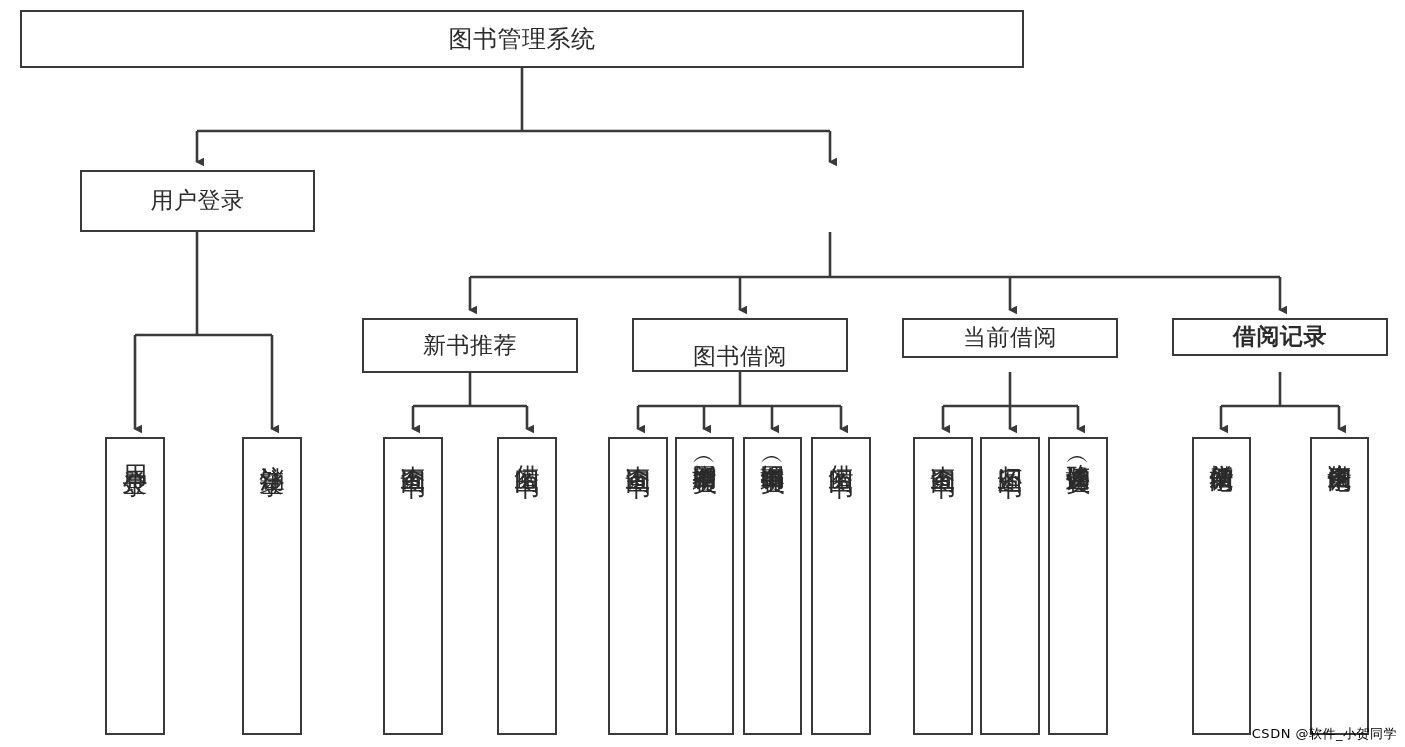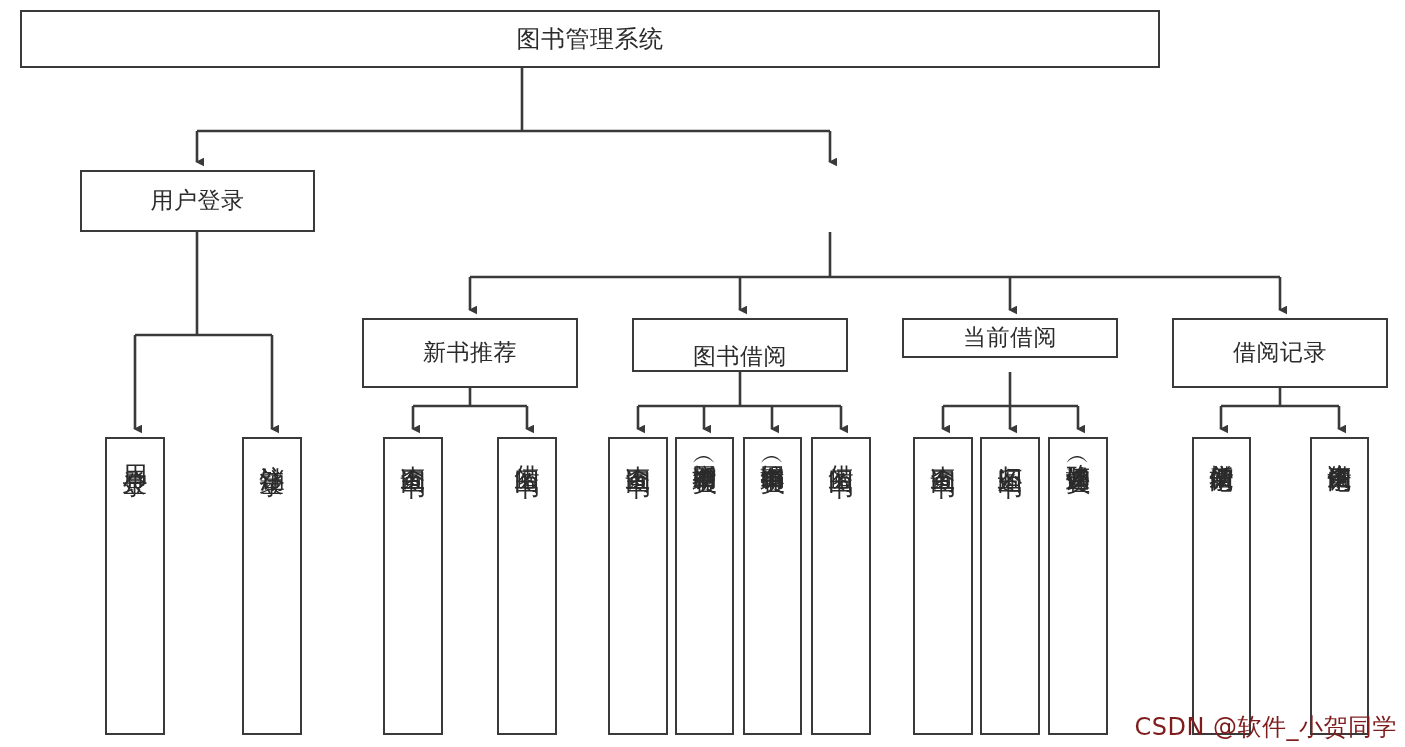--- a/index.html
+++ b/index.html
@@ -60,22 +60,22 @@
   }
   .node.vert.tall-text .label {
     font-size: 24px;
     letter-spacing: 1px;
   }
   #root-node .label { font-size: 24px; }
   #watermark {
     position: absolute;
     right: 8px;
     bottom: 4px;
-    font-size: 24px;
-    color: #7f1d1d;
+    font-size: 13px;
+    color: #000000;
     letter-spacing: 0.5px;
     white-space: nowrap;
   }
 </style>
 </head>
 <body>
 
 <div id="canvas">
 
   <svg class="edges" viewBox="0 0 1405 747" xmlns="http://www.w3.org/2000/svg">
@@ -121,42 +121,42 @@
       <path d="M1010,406 L1010,429" marker-end="url(#arrow)"></path>
       <path d="M1078,406 L1078,429" marker-end="url(#arrow)"></path>
 
       <path d="M1280,372 L1280,406"></path>
       <path d="M1221,406 L1339,406"></path>
       <path d="M1221,406 L1221,429" marker-end="url(#arrow)"></path>
       <path d="M1339,406 L1339,429" marker-end="url(#arrow)"></path>
     </g>
   </svg>
 
-  <div class="node horiz" id="root-node" style="left:20px; top:10px; width:1140px; height:58px;">
+  <div class="node horiz" id="root-node" style="left:20px; top:10px; width:1004px; height:58px;">
     <span class="label">图书管理系统</span>
   </div>
 
   <div class="node horiz" style="left:80px; top:170px; width:235px; height:62px;">
     <span class="label">用户登录</span>
   </div>
 
 
-  <div class="node horiz" style="left:362px; top:318px; width:216px; height:70px;">
+  <div class="node horiz" style="left:362px; top:318px; width:216px; height:55px;">
     <span class="label">新书推荐</span>
   </div>
 
   <div class="node horiz" style="left:632px; top:318px; width:216px; height:54px;align-items:flex-end;">
     <span class="label">图书借阅</span>
   </div>
 
   <div class="node horiz" style="left:902px; top:318px; width:216px; height:40px;">
     <span class="label">当前借阅</span>
   </div>
 
-  <div class="node horiz" style="left:1172px; top:318px; width:216px; height:70px;">
+  <div class="node horiz" style="left:1172px; top:318px; width:216px; height:38px;font-weight:bold;">
     <span class="label">借阅记录</span>
   </div>
 
   <div class="node vert" style="left:105px; top:437px; width:60px; height:298px;">
     <span class="label">用户登录</span>
   </div>
   <div class="node vert" style="left:242px; top:437px; width:60px; height:298px;">
     <span class="label">注销登录</span>
   </div>
 

